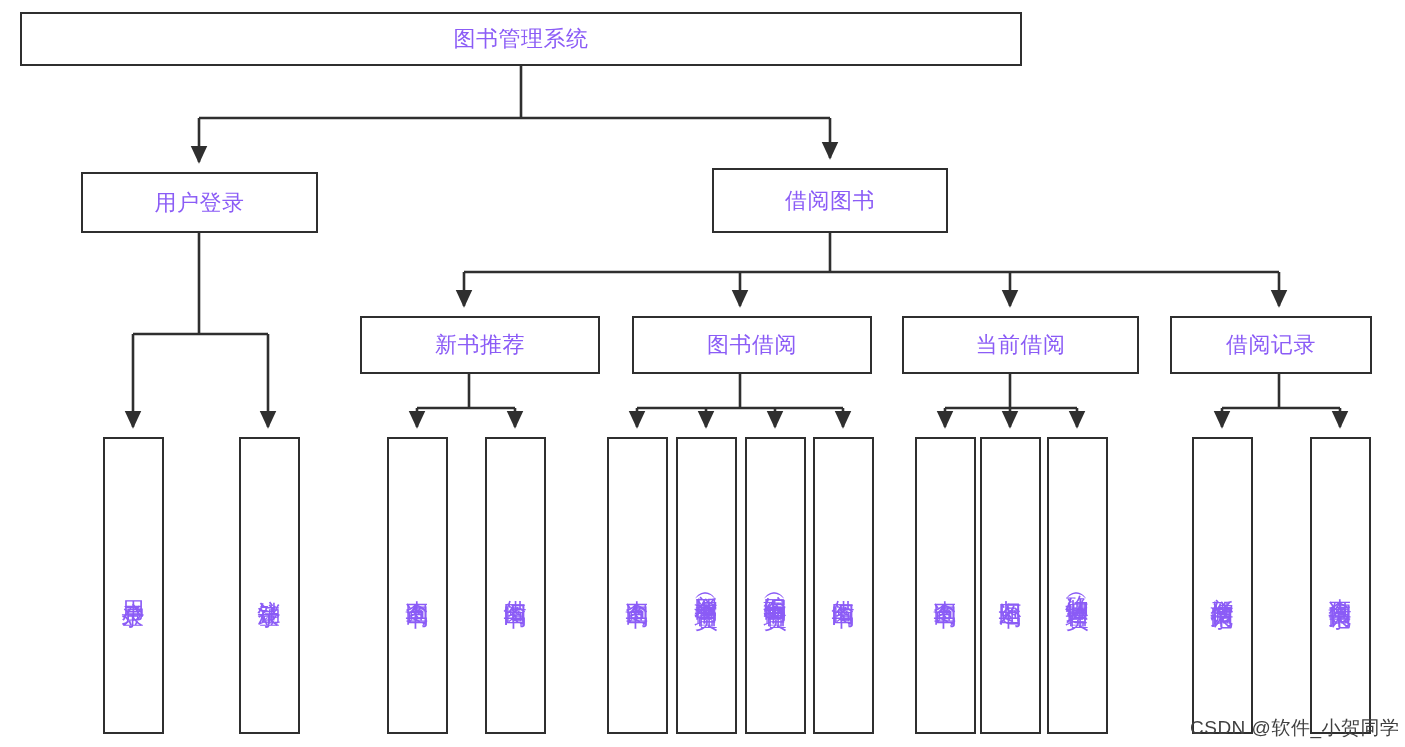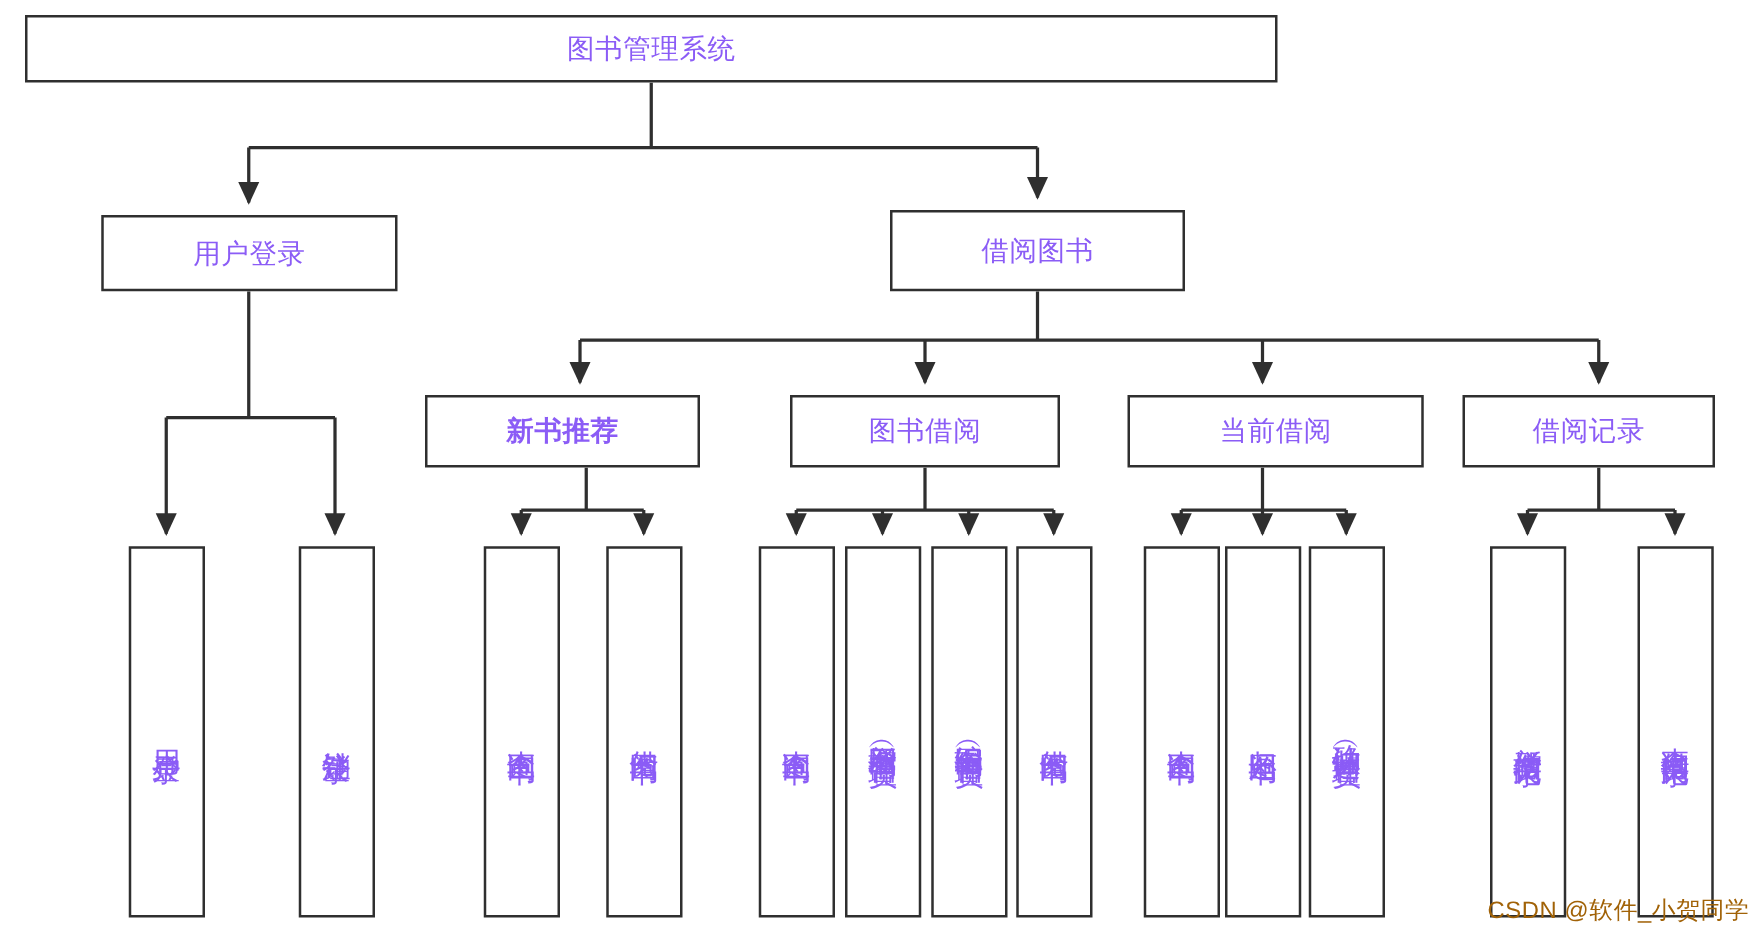--- a/index.html
+++ b/index.html
@@ -51,21 +51,21 @@
   .node.vert .label {
     writing-mode: vertical-rl;
     text-orientation: upright;
     font-size: 23px;
     line-height: 1.22;
     letter-spacing: 2px;
     max-height: 100%;
   }
   .watermark {
     position: absolute;
-    color: #a16207;
+    color: #404040;
     font-size: 19px;
     letter-spacing: 0.5px;
     white-space: nowrap;
     z-index: 3;
     pointer-events: none;
   }
 </style>
 </head>
 <body>
 
@@ -125,24 +125,24 @@
     <span class="label">图书管理系统</span>
   </div>
 
   <div class="node horiz" style="left:81px; top:172px; width:237px; height:61px;">
     <span class="label">用户登录</span>
   </div>
   <div class="node horiz" style="left:712px; top:168px; width:236px; height:65px;">
     <span class="label">借阅图书</span>
   </div>
 
-  <div class="node horiz" style="left:340px; top:316px; width:220px; height:58px;font-weight:bold;">
+  <div class="node horiz" style="left:360px; top:316px; width:240px; height:58px;">
     <span class="label">新书推荐</span>
   </div>
-  <div class="node horiz" style="left:632px; top:316px; width:216px; height:58px;">
+  <div class="node horiz" style="left:632px; top:316px; width:240px; height:58px;">
     <span class="label">图书借阅</span>
   </div>
   <div class="node horiz" style="left:902px; top:316px; width:237px; height:58px;">
     <span class="label">当前借阅</span>
   </div>
   <div class="node horiz" style="left:1170px; top:316px; width:202px; height:58px;">
     <span class="label">借阅记录</span>
   </div>
 
   <div class="node vert" style="left:103px; top:437px; width:61px; height:297px;">

